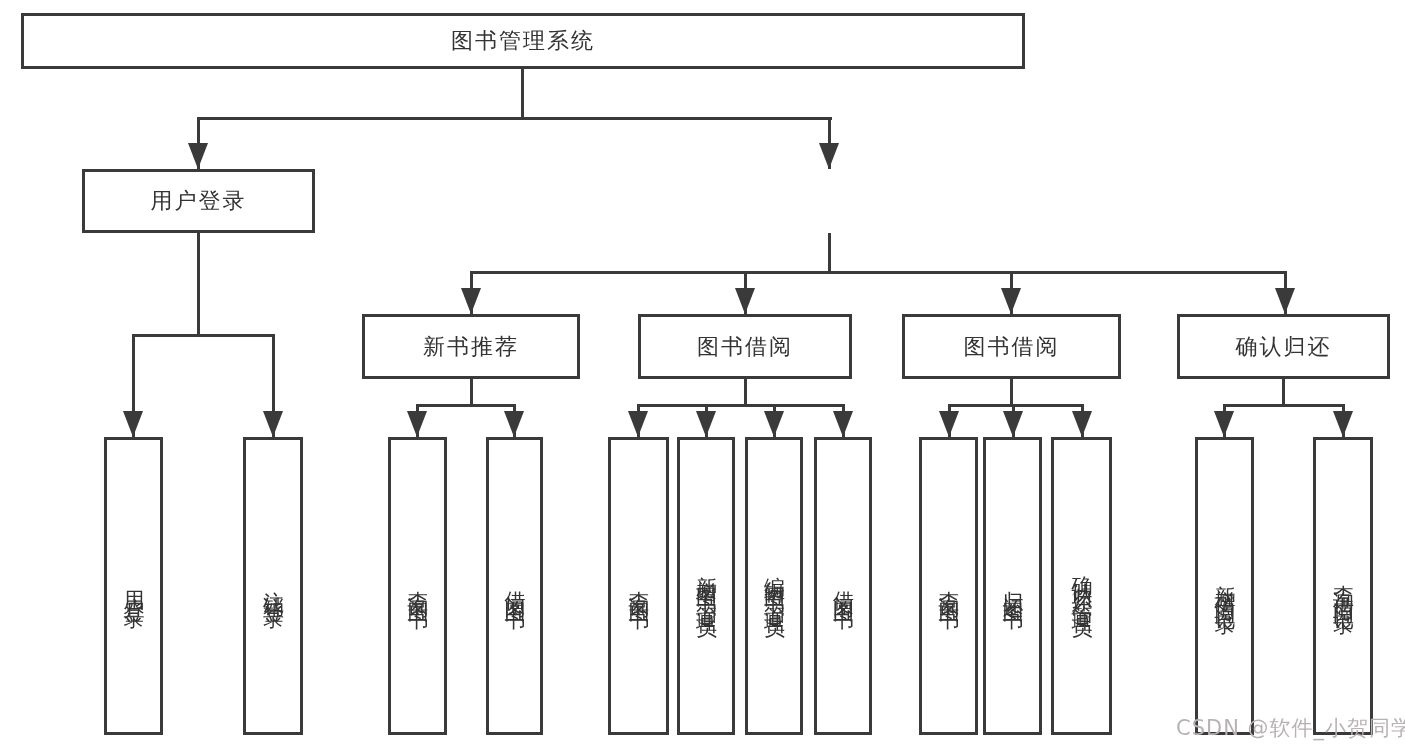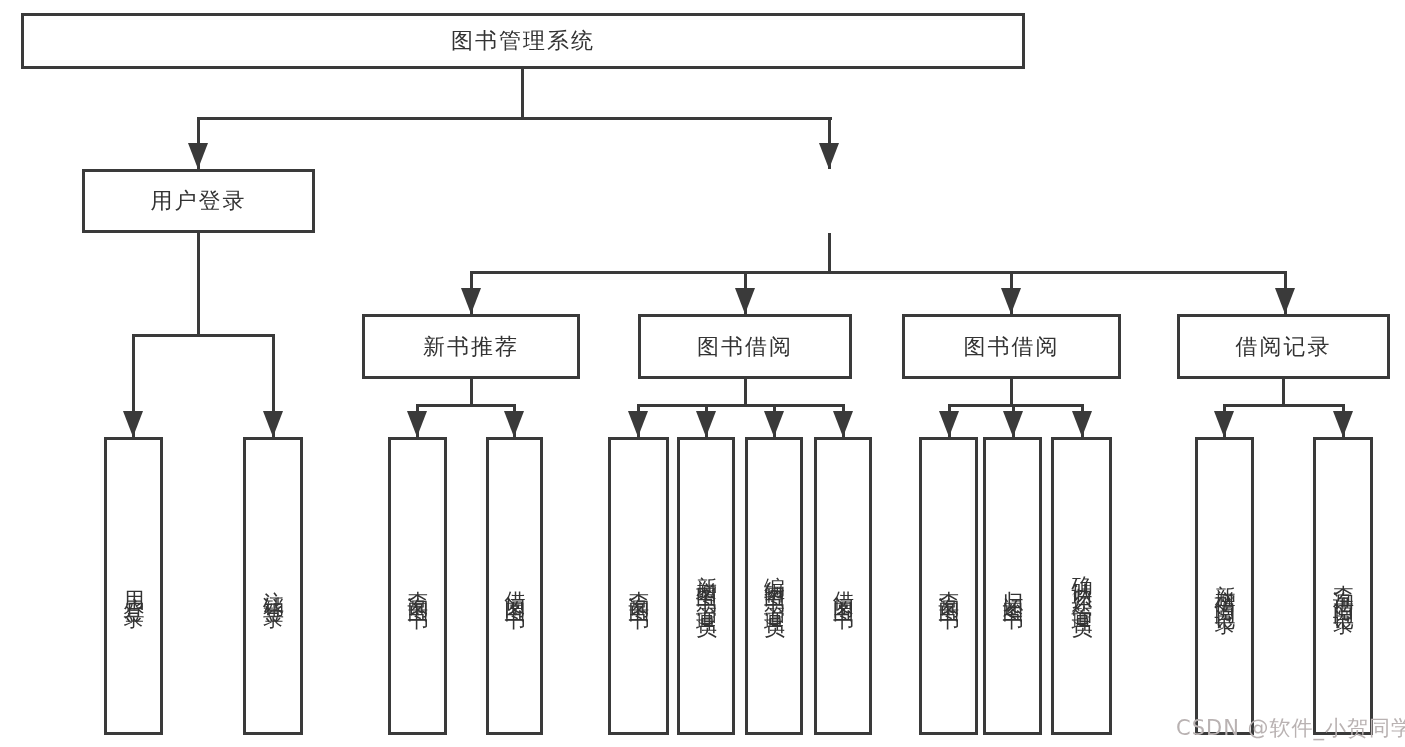--- a/index.html
+++ b/index.html
@@ -117,21 +117,21 @@
     <div class="arrow" style="left: 939px; top: 411px;"></div>
     <div class="arrow" style="left: 1003px; top: 411px;"></div>
     <div class="arrow" style="left: 1072px; top: 411px;"></div>
     <div class="arrow" style="left: 1214px; top: 411px;"></div>
     <div class="arrow" style="left: 1333px; top: 411px;"></div>
     <div class="node h" style="left: 21px; top: 13px; width: 1004px; height: 56px;">图书管理系统</div>
     <div class="node h" style="left: 82px; top: 169px; width: 233px; height: 64px;">用户登录</div>
     <div class="node h" style="left: 362px; top: 314px; width: 218px; height: 65px;">新书推荐</div>
     <div class="node h" style="left: 638px; top: 314px; width: 214px; height: 65px;">图书借阅</div>
     <div class="node h" style="left: 902px; top: 314px; width: 219px; height: 65px;">图书借阅</div>
-    <div class="node h" style="left: 1177px; top: 314px; width: 213px; height: 65px;">借阅记录</div>
+    <div class="node h" style="left: 1177px; top: 314px; width: 213px; height: 65px;">确认归还</div>
     <div class="node v" style="left: 104px; top: 437px; width: 59px; height: 298px;">用户登录</div>
     <div class="node v" style="left: 243px; top: 437px; width: 60px; height: 298px;">注销登录</div>
     <div class="node v" style="left: 388px; top: 437px; width: 59px; height: 298px;">查询图书</div>
     <div class="node v" style="left: 486px; top: 437px; width: 57px; height: 298px;">借阅图书</div>
     <div class="node v" style="left: 608px; top: 437px; width: 61px; height: 298px;">查询图书</div>
     <div class="node v" style="left: 677px; top: 437px; width: 58px; height: 298px;">新增图书（管理员）</div>
     <div class="node v" style="left: 745px; top: 437px; width: 58px; height: 298px;">编辑图书（管理员）</div>
     <div class="node v" style="left: 814px; top: 437px; width: 58px; height: 298px;">借阅图书</div>
     <div class="node v" style="left: 919px; top: 437px; width: 59px; height: 298px;">查询图书</div>
     <div class="node v" style="left: 983px; top: 437px; width: 59px; height: 298px;">归还图书</div>

